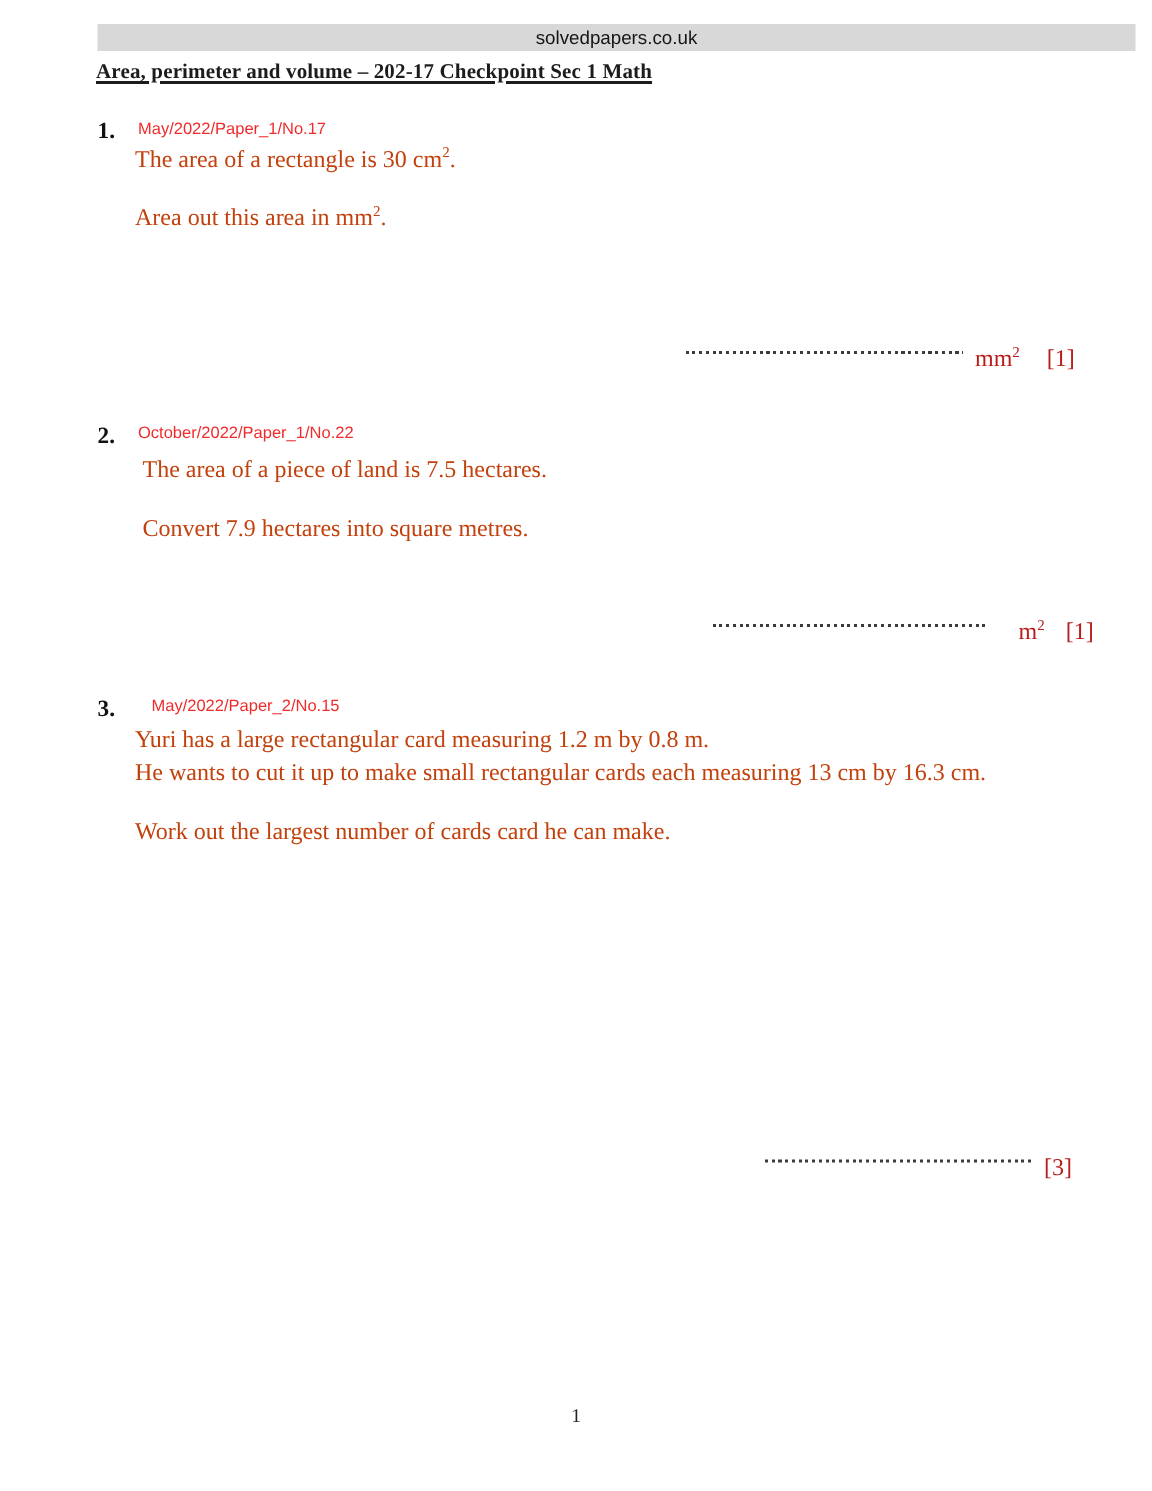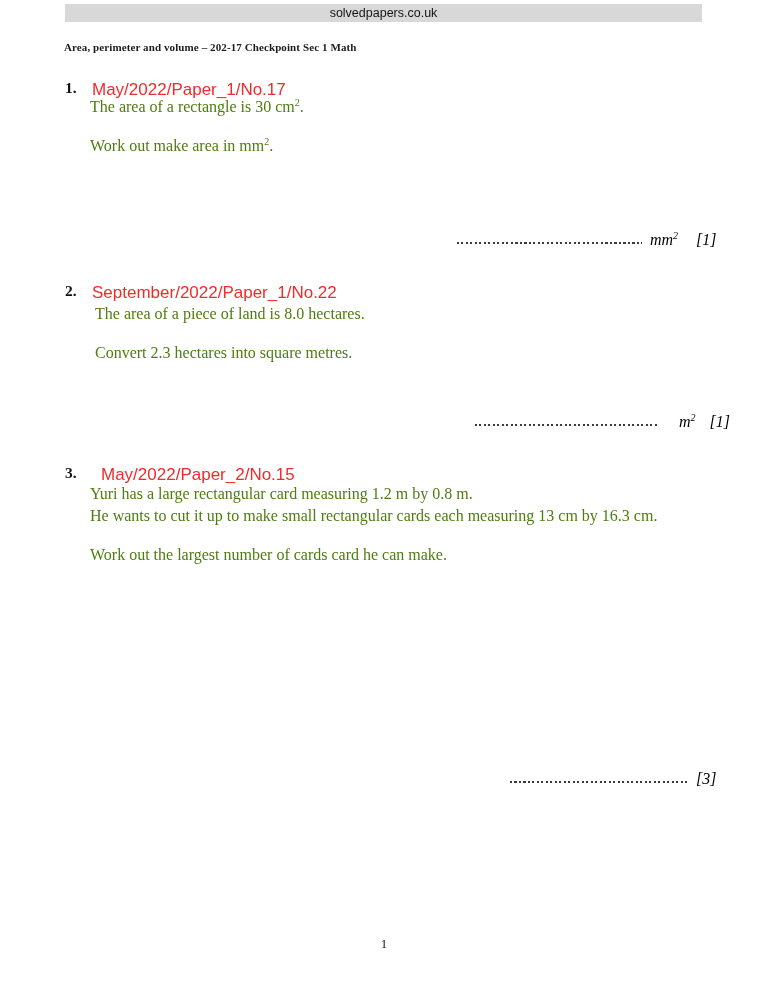--- a/index.html
+++ b/index.html
@@ -7,54 +7,55 @@
   body {
     width:768px; height:994px;
     font-family:"Liberation Serif","DejaVu Serif",serif;
     color:#1c1c1c;
     position:relative;
     overflow:hidden;
   }
   .page { position:relative; width:768px; height:994px; background:#fff; }
 
   .banner {
-    position:absolute; left:65px; top:4px; width:637px; height:18px;
+    position:absolute; left:65px; top:16px; width:692px; height:18px;
     background:#d8d8d8;
     display:flex; align-items:center; justify-content:center;
   }
   .banner-text {
     font-family:"Liberation Sans","DejaVu Sans",sans-serif;
     font-size:12.5px; color:#141414; line-height:18px;
   }
 
   .doc-title {
     position:absolute; left:64px; top:41px;
-    font-size:11px; font-weight:700;
+    font-size:14px; font-weight:700;
+    text-decoration:underline;
     text-decoration-thickness:1.5px;
     text-underline-offset:2px;
     letter-spacing:0.1px;
     text-align:center;
   }
 
   .q-num {
     position:absolute; font-size:15.5px; font-weight:700; color:#111;
   }
   .q-src {
     position:absolute;
     font-family:"Liberation Sans","DejaVu Sans",sans-serif;
-    font-size:17px; color:#f02b2c;
+    font-size:11px; color:#f02b2c;
   }
   .q-line {
-    position:absolute; font-size:16px; color:#4d7c0f; white-space:nowrap;
+    position:absolute; font-size:16px; color:#c2410c; white-space:nowrap;
   }
   sup.sp { font-size:10px; line-height:0; }
 
   .answer-row {
-    position:absolute; display:flex; align-items:center;
-    font-size:16px; color:#000000; white-space:nowrap;font-style:italic;
+    position:absolute; display:flex; align-items:flex-start;
+    font-size:16px; color:#b91c1c; white-space:nowrap;
   }
   .dots {
     display:inline-block; height:2px; position:relative; top:3px;
     background-image:repeating-linear-gradient(to right,#3c3c3c 0 2px,transparent 2px 4.5px);
   }
   .unit { margin-left:8px; }
   .marks { margin-left:18px; }
 
   .footer-page-number {
     position:absolute; left:0; top:936px; width:768px;
@@ -69,33 +70,33 @@
   <div class="banner">
     <span class="banner-text">solvedpapers.co.uk</span>
   </div>
 
   <div class="doc-title">Area, perimeter and volume – 202-17 Checkpoint Sec 1 Math</div>
 
   <section>
     <span class="q-num" style="left:65px; top:79px;">1.</span>
     <span class="q-src" style="left:92px; top:80px;">May/2022/Paper_1/No.17</span>
     <div class="q-line" style="left:90px; top:98px;"><span>The area of a rectangle is 30 cm</span><sup class="sp">2</sup><span>.</span></div>
-    <div class="q-line" style="left:90px; top:137px;"><span>Work out make area in mm</span><sup class="sp">2</sup><span>.</span></div>
+    <div class="q-line" style="left:90px; top:137px;"><span>Area out this area in mm</span><sup class="sp">2</sup><span>.</span></div>
     <div class="answer-row" style="left:457px; top:231px;">
       <span class="dots" style="width:185px;"></span>
       <span class="unit"><span>mm</span><sup class="sp">2</sup></span>
       <span class="marks">[1]</span>
     </div>
   </section>
 
   <section>
     <span class="q-num" style="left:65px; top:282px;">2.</span>
-    <span class="q-src" style="left:92px; top:283px;">September/2022/Paper_1/No.22</span>
-    <div class="q-line" style="left:95px; top:305px;"><span>The area of a piece of land is 8.0 hectares.</span><sup class="sp"></sup><span></span></div>
-    <div class="q-line" style="left:95px; top:344px;"><span>Convert 2.3 hectares into square metres.</span><sup class="sp"></sup><span></span></div>
+    <span class="q-src" style="left:92px; top:283px;">October/2022/Paper_1/No.22</span>
+    <div class="q-line" style="left:95px; top:305px;"><span>The area of a piece of land is 7.5 hectares.</span><sup class="sp"></sup><span></span></div>
+    <div class="q-line" style="left:95px; top:344px;"><span>Convert 7.9 hectares into square metres.</span><sup class="sp"></sup><span></span></div>
     <div class="answer-row" style="left:475px; top:413px;">
       <span class="dots" style="width:182px;"></span>
       <span class="unit" style="margin-left:22px;"><span>m</span><sup class="sp">2</sup></span>
       <span class="marks" style="margin-left:14px;">[1]</span>
     </div>
   </section>
 
   <section>
     <span class="q-num" style="left:65px; top:464px;">3.</span>
     <span class="q-src" style="left:101px; top:465px;">May/2022/Paper_2/No.15</span>

